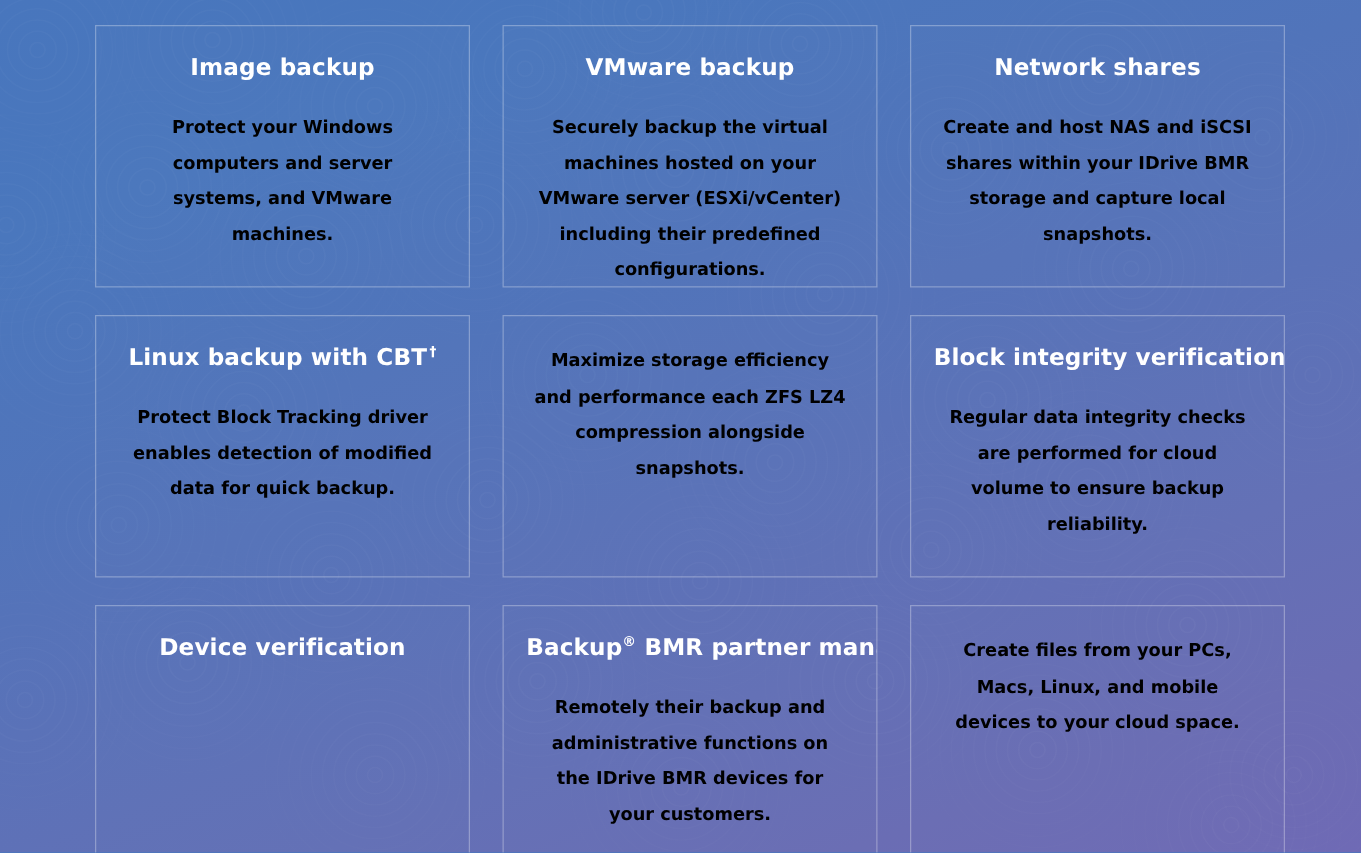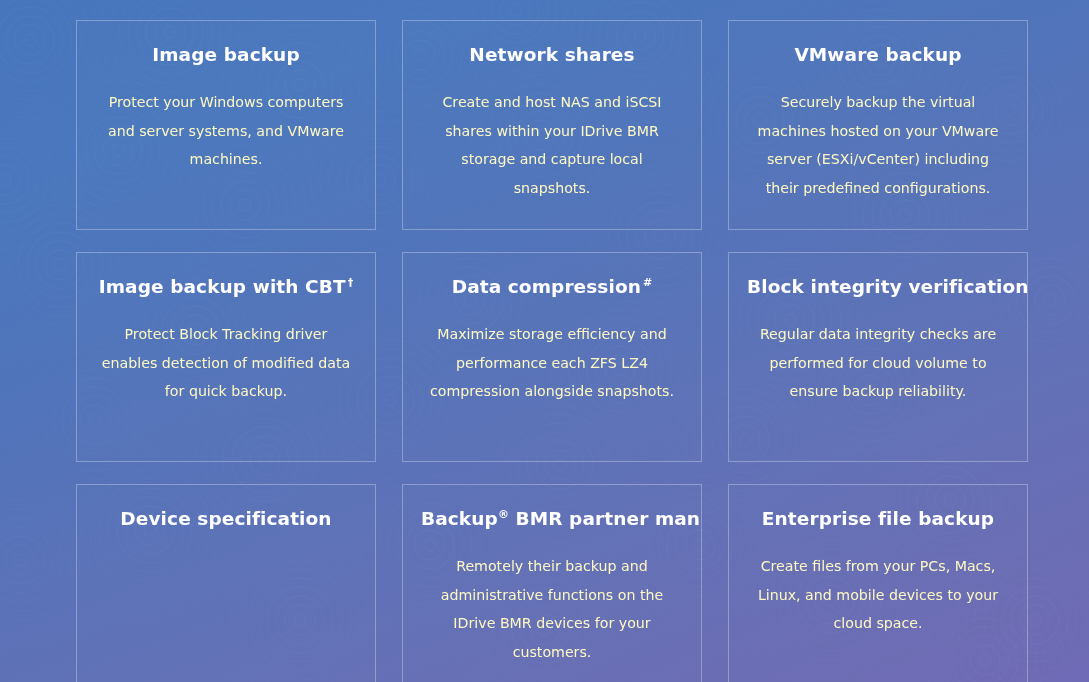--- a/index.html
+++ b/index.html
@@ -86,24 +86,24 @@
   }
   .card-title .sup-reg {
     font-size: 11px;
     vertical-align: super;
     font-weight: bold;
     line-height: 0;
     margin-left: 0px;
   }
 
   .card-desc {
-    color: #fef9c3;
+    color: #000000;
     font-size: 14.2px;
     line-height: 28.5px;
-    font-weight: normal;
+    font-weight: bold;
     padding: 0 6px;
   }
 </style>
 </head>
 <body>
 
 <div id="bg-gradient"></div>
 
 <div id="bg-ripples">
   <svg viewBox="0 0 1089 682" preserveAspectRatio="none" xmlns="http://www.w3.org/2000/svg">
@@ -168,66 +168,60 @@
 
   <div class="feature-card">
     <div class="card-title">
       <span>Image backup</span>
     </div>
     <div class="card-desc">Protect your Windows computers and server systems, and VMware machines.</div>
   </div>
 
   <div class="feature-card">
     <div class="card-title">
+      <span>VMware backup</span>
+    </div>
+    <div class="card-desc">Securely backup the virtual machines hosted on your VMware server (ESXi/vCenter) including their predefined configurations.</div>
+  </div>
+
+  <div class="feature-card">
+    <div class="card-title">
       <span>Network shares</span>
     </div>
     <div class="card-desc">Create and host NAS and iSCSI shares within your IDrive BMR storage and capture local snapshots.</div>
   </div>
 
   <div class="feature-card">
     <div class="card-title">
-      <span>VMware backup</span>
-    </div>
-    <div class="card-desc">Securely backup the virtual machines hosted on your VMware server (ESXi/vCenter) including their predefined configurations.</div>
-  </div>
-
-  <div class="feature-card">
-    <div class="card-title">
-      <span>Image backup with CBT</span><span class="sup">†</span>
+      <span>Linux backup with CBT</span><span class="sup">†</span>
     </div>
     <div class="card-desc">Protect Block Tracking driver enables detection of modified data for quick backup.</div>
   </div>
 
   <div class="feature-card">
-    <div class="card-title">
-      <span>Data compression</span><span class="sup">#</span>
-    </div>
     <div class="card-desc">Maximize storage efficiency and performance each ZFS LZ4 compression alongside snapshots.</div>
   </div>
 
   <div class="feature-card">
     <div class="card-title">
       <span>Block integrity verification</span>
     </div>
     <div class="card-desc">Regular data integrity checks are performed for cloud volume to ensure backup reliability.</div>
   </div>
 
   <div class="feature-card">
     <div class="card-title">
-      <span>Device specification</span>
+      <span>Device verification</span>
     </div>
   </div>
 
   <div class="feature-card">
     <div class="card-title">
       <span>Backup</span><span class="sup-reg">®</span><span> BMR partner management</span>
     </div>
     <div class="card-desc">Remotely their backup and administrative functions on the IDrive BMR devices for your customers.</div>
   </div>
 
   <div class="feature-card">
-    <div class="card-title">
-      <span>Enterprise file backup</span>
-    </div>
     <div class="card-desc">Create files from your PCs, Macs, Linux, and mobile devices to your cloud space.</div>
   </div>
 
 </div>
 
 </body></html>

